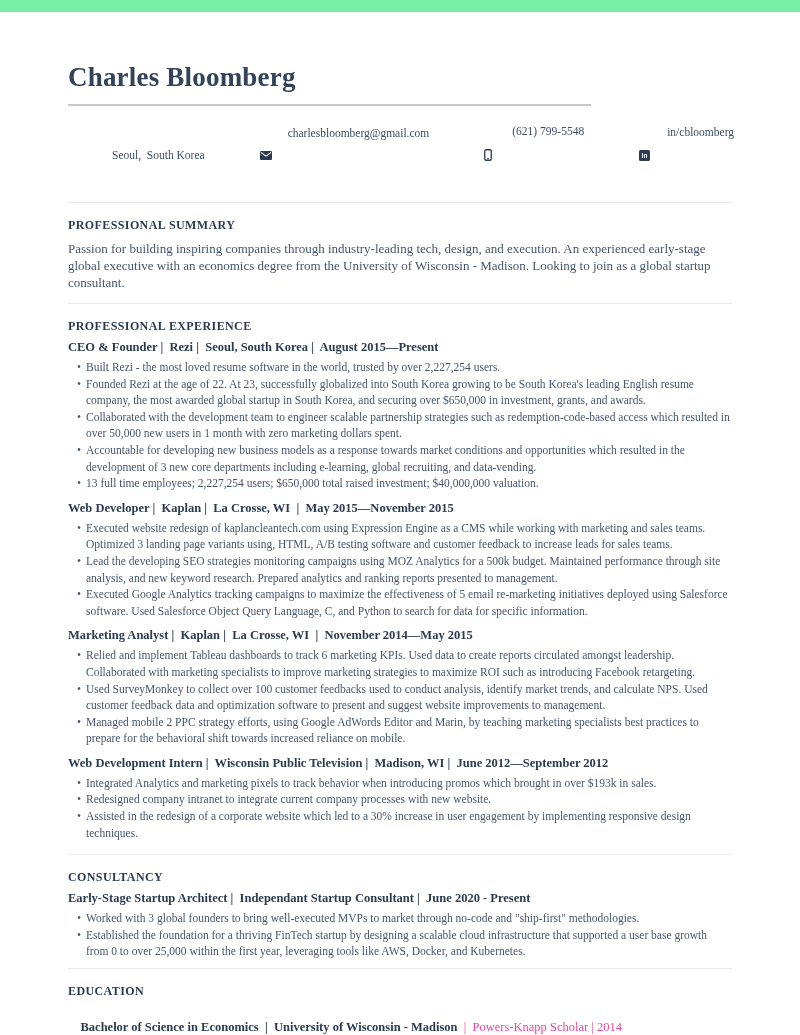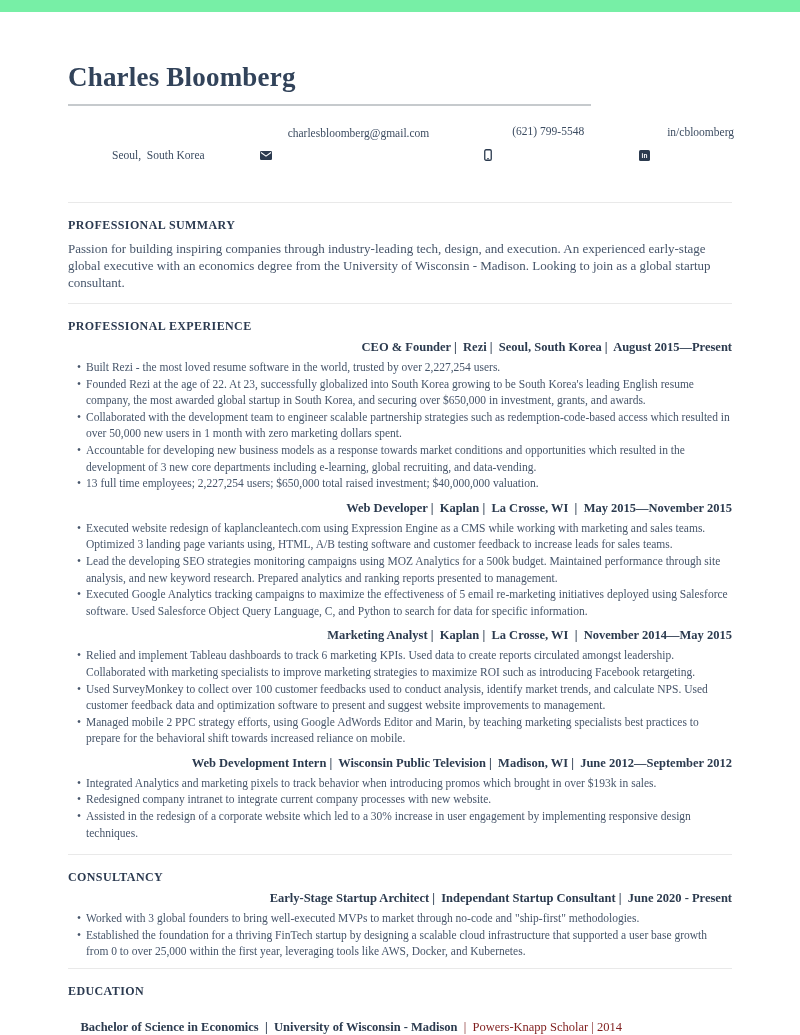--- a/index.html
+++ b/index.html
@@ -55,37 +55,36 @@
     font-size: 13px;
     line-height: 17px;
   }
 
   .job-title {
     margin: 9px 0 0 0;
     font-size: 12.5px;
     font-weight: bold;
     color: #2c3b4f;
     white-space: pre-wrap;
-    text-align: right;
   }
   .job-title.first { margin-top: 6px; }
 
   .bullets {
     list-style: none;
     margin: 4px 0 0 0;
     padding: 0 0 0 8px;
     font-size: 11.5px;
     line-height: 16.6px;
   }
   .bullets li { position: relative; padding-left: 10px; }
   .bullets li::before { content: "\2022"; position: absolute; left: 1px; }
 
   .edu-line { margin: 6px 0 0 0; font-size: 12.5px; white-space: pre-wrap; }
   .edu-bold { font-weight: bold; color: #2c3b4f; }
-  .edu-muted { color: #7f1d1d; }
+  .edu-muted { color: #ec4899; }
 </style>
 </head>
 <body>
 
 <div class="accent-bar"></div>
 
 <div class="page">
 
   <h1 class="name">Charles Bloomberg</h1>
   <div class="name-rule"></div>

